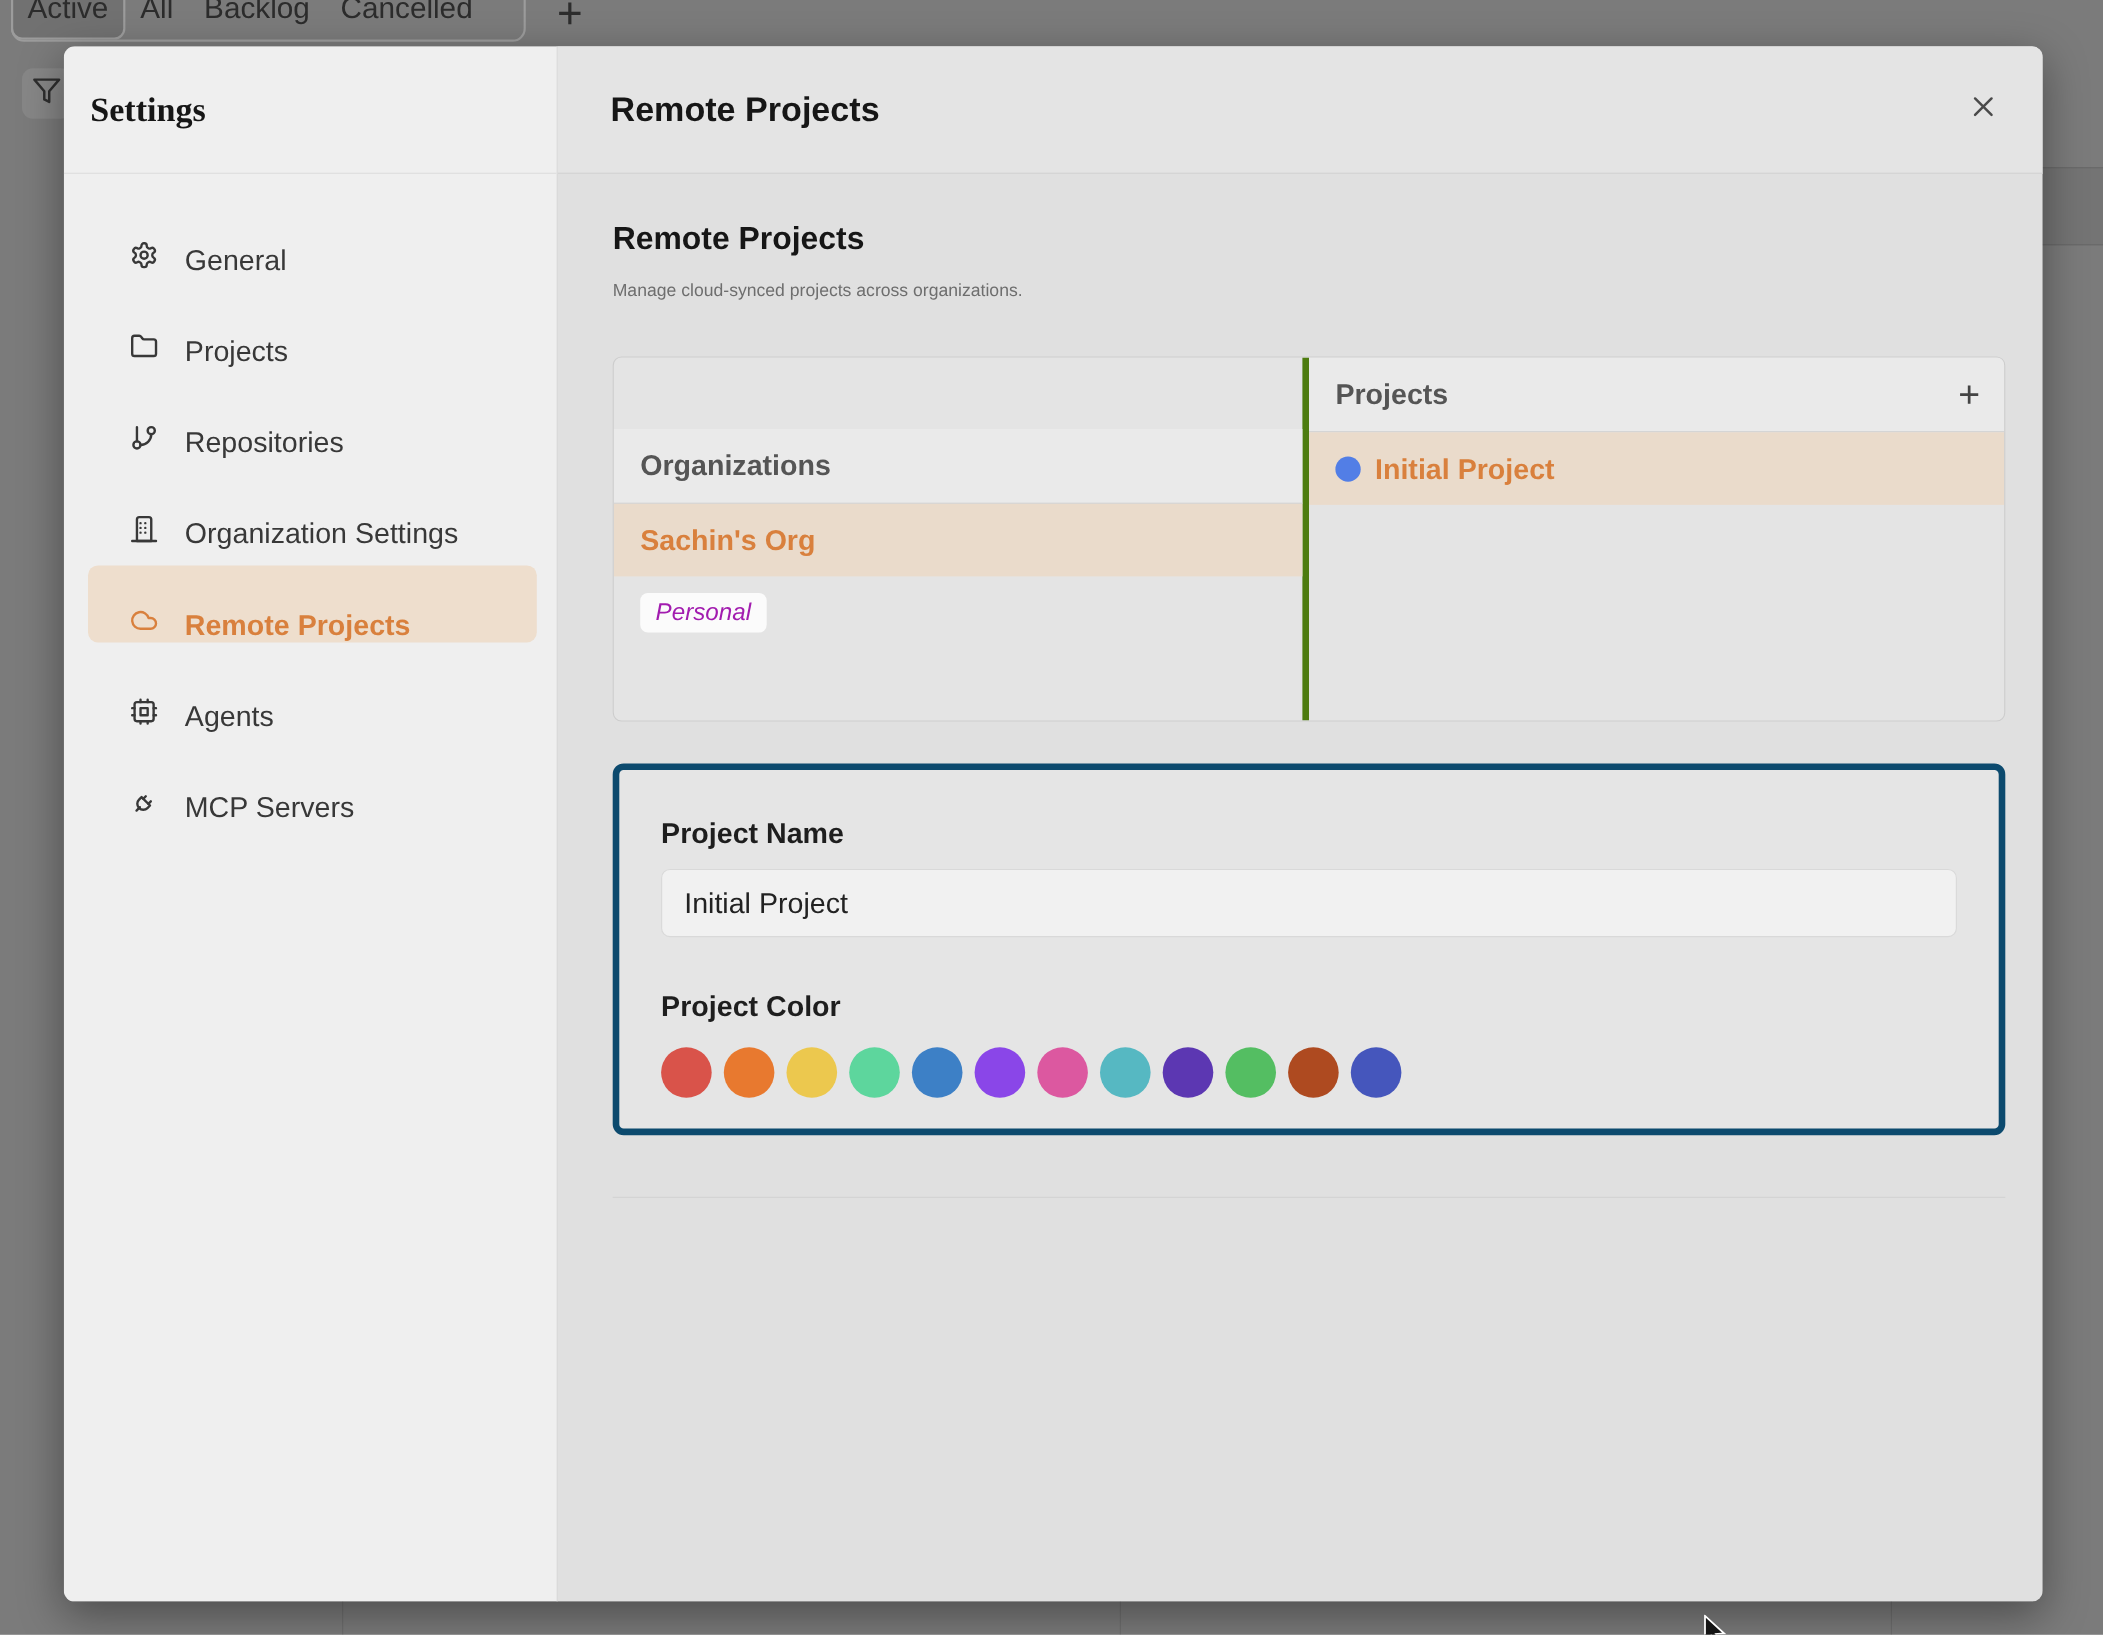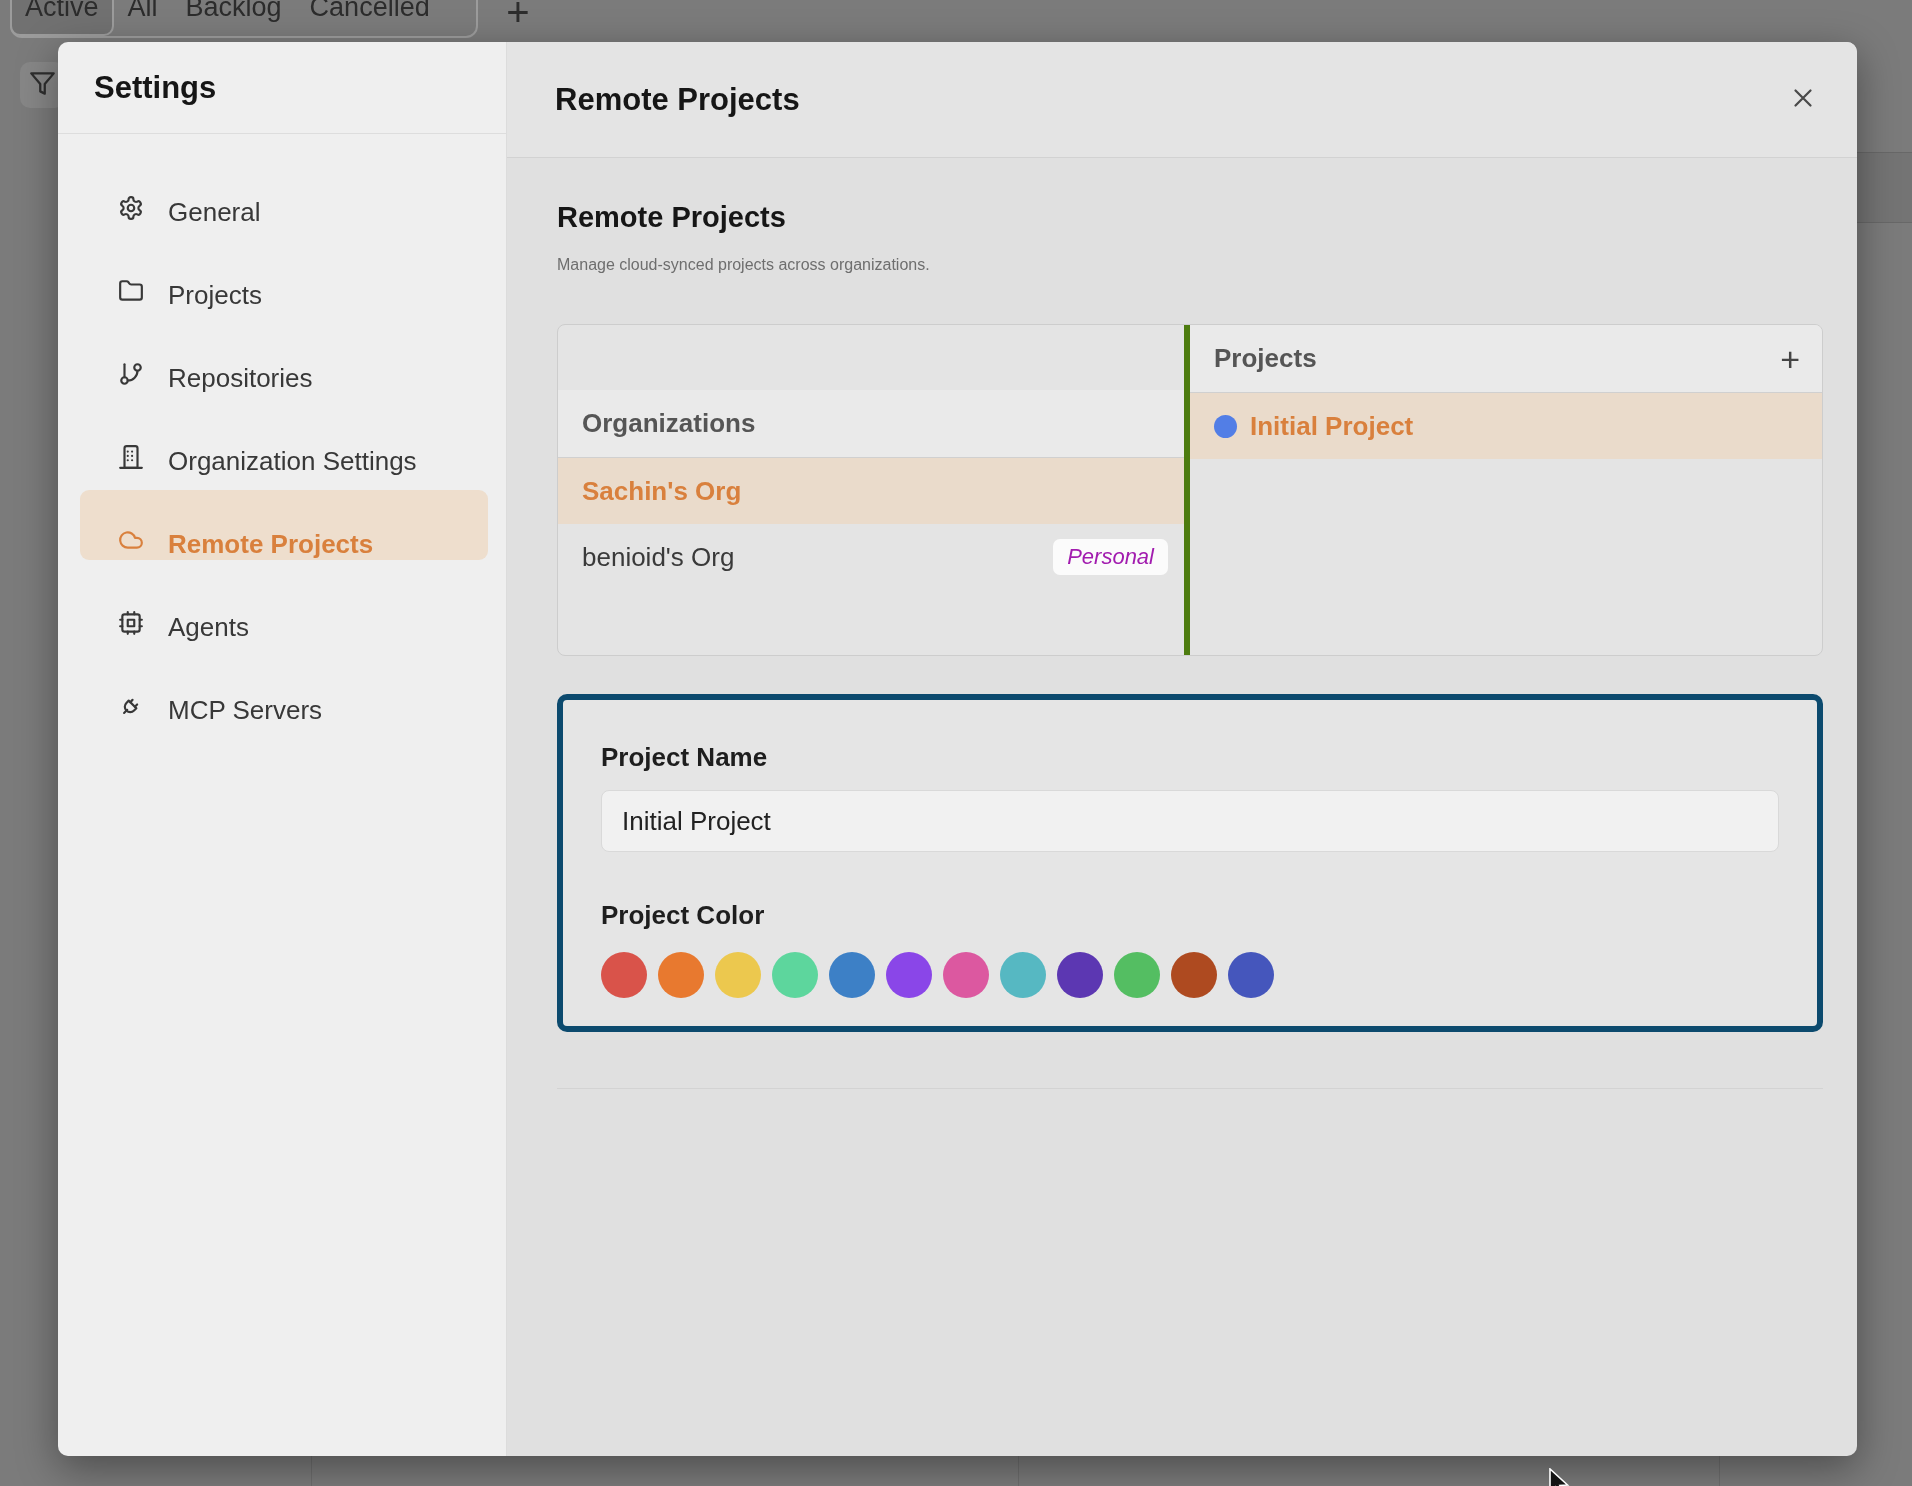--- a/index.html
+++ b/index.html
@@ -44,22 +44,23 @@
   
   .modal {
     position:absolute; left:58px; top:42px; width:1799px; height:1414px;
     border-radius:10px; overflow:hidden; display:flex;
     box-shadow:0 12px 40px rgba(0,0,0,0.38);
   }
 
   
   .sidebar { width:449px; background:#efefef; border-right:1px solid #dcdcdc; flex-shrink:0; }
   .sidebar-header {
-    height:92px; display:flex; align-items:center; padding-left:36px;
+    height:116px; display:flex; align-items:center; padding-left:24px;
     border-bottom:1px solid #dddddd;
+    font-family:Liberation Serif, serif;
   }
   .sidebar-title { font-size:31px; font-weight:700; color:#161616; }
   .sidebar-nav { padding-top:24px; }
   .nav-item {
     height:70px; margin:0 18px 13px 22px; border-radius:9px;
     display:flex; align-items:flex-end; gap:24px; padding-left:38px;
     font-size:26px; color:#383838; cursor:default;
   }
   .nav-item svg { flex-shrink:0; }
   .nav-item.selected { background:#eedecd; color:#d9803d; font-weight:700; }
@@ -252,21 +253,20 @@
 
       <div class="org-table">
         <div class="org-col left">
           <div class="col-header">
             <span>Organizations</span>
           </div>
           <div class="t-row selected">
             <span class="row-name">Sachin's Org</span>
           </div>
           <div class="t-row">
-            <span class="row-name">benioid's Org</span>
             <span class="badge">Personal</span>
           </div>
         </div>
         <div class="org-col">
           <div class="col-header">
             <span>Projects</span>
             <span class="col-add">+</span>
           </div>
           <div class="t-row selected">
             <span class="proj-dot" style="background: rgb(82, 126, 230);"></span>

